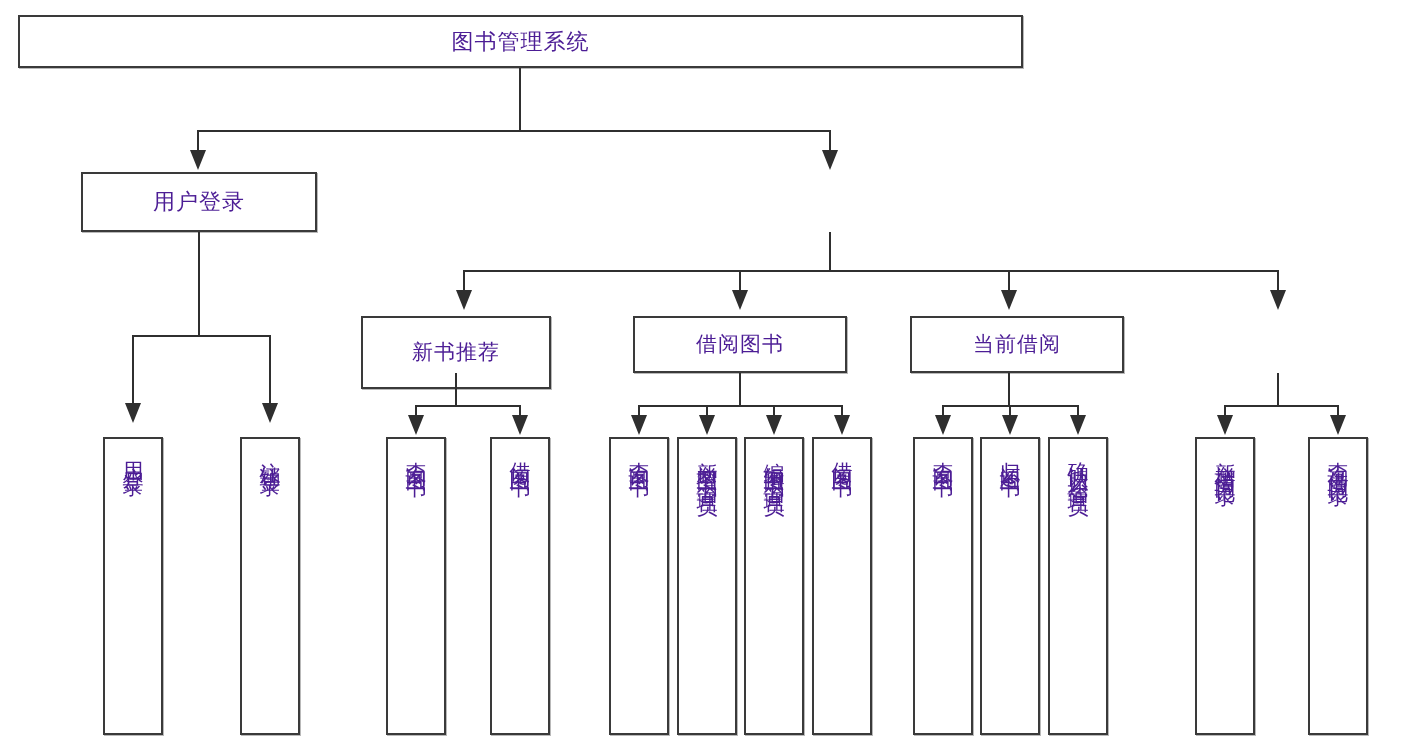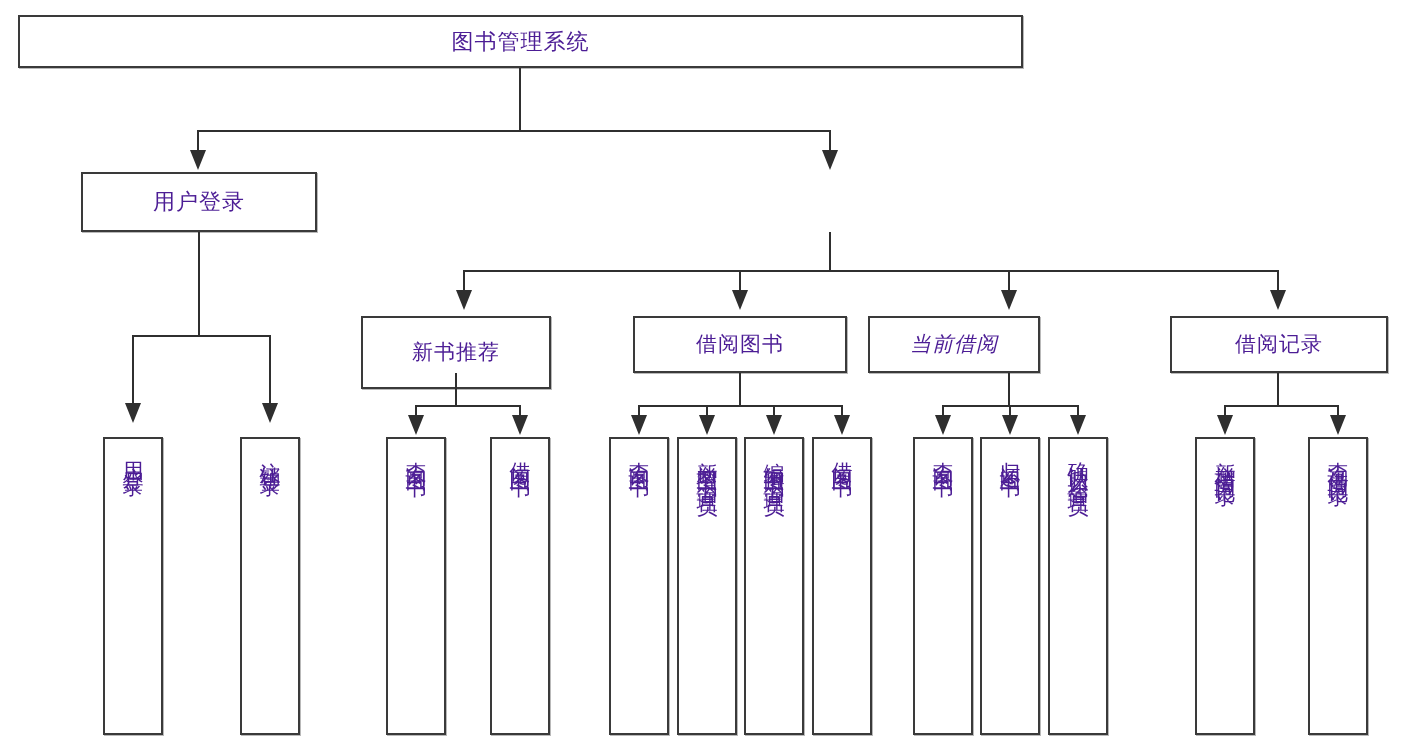--- a/index.html
+++ b/index.html
@@ -123,25 +123,22 @@
   <div class="arrow" style="left:1001px; top:290px;"></div>
   <div class="vline" style="left:1277px; top:270px; width:2px; height:22px;"></div>
   <div class="arrow" style="left:1270px; top:290px;"></div>
 
   <div class="node lvl3" style="left:361px; top:316px; width:190px; height:73px;">
     <span class="label">新书推荐</span>
   </div>
   <div class="node lvl3" style="left:633px; top:316px; width:214px; height:57px;">
     <span class="label">借阅图书</span>
   </div>
-  <div class="node lvl3" style="left:868px; top:316px; width:172px; height:57px;font-style:italic;">
+  <div class="node lvl3" style="left:910px; top:316px; width:214px; height:57px;">
     <span class="label">当前借阅</span>
-  </div>
-  <div class="node lvl3" style="left:1170px; top:316px; width:218px; height:57px;">
-    <span class="label">借阅记录</span>
   </div>
 
   <div class="vline" style="left:455px; top:373px; width:2px; height:34px;"></div>
   <div class="hline" style="left:415px; top:405px; width:106px; height:2px;"></div>
   <div class="vline" style="left:415px; top:405px; width:2px; height:14px;"></div>
   <div class="arrow" style="left:408px; top:415px;"></div>
   <div class="vline" style="left:519px; top:405px; width:2px; height:14px;"></div>
   <div class="arrow" style="left:512px; top:415px;"></div>
 
   <div class="vline" style="left:739px; top:373px; width:2px; height:34px;"></div>

